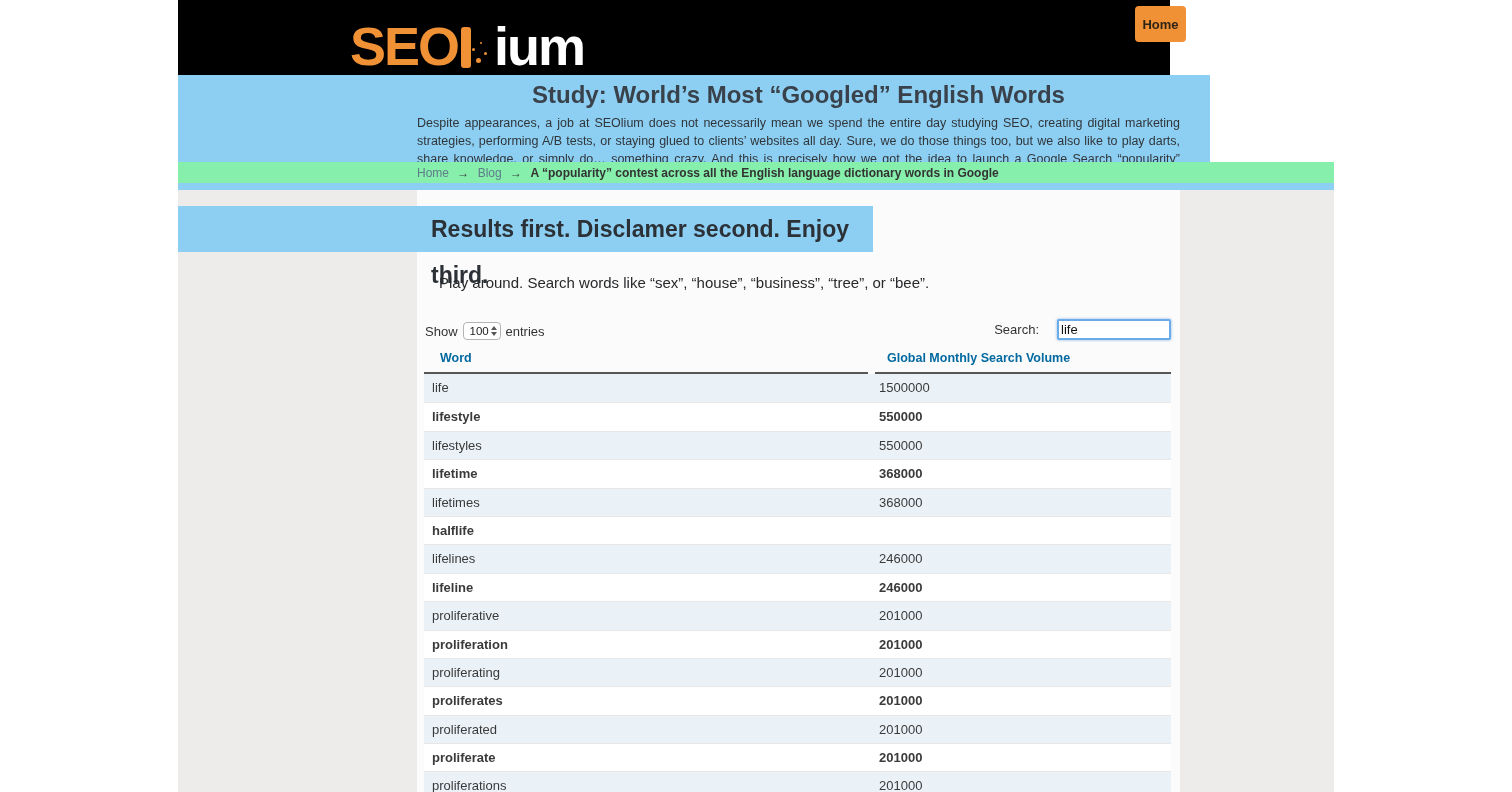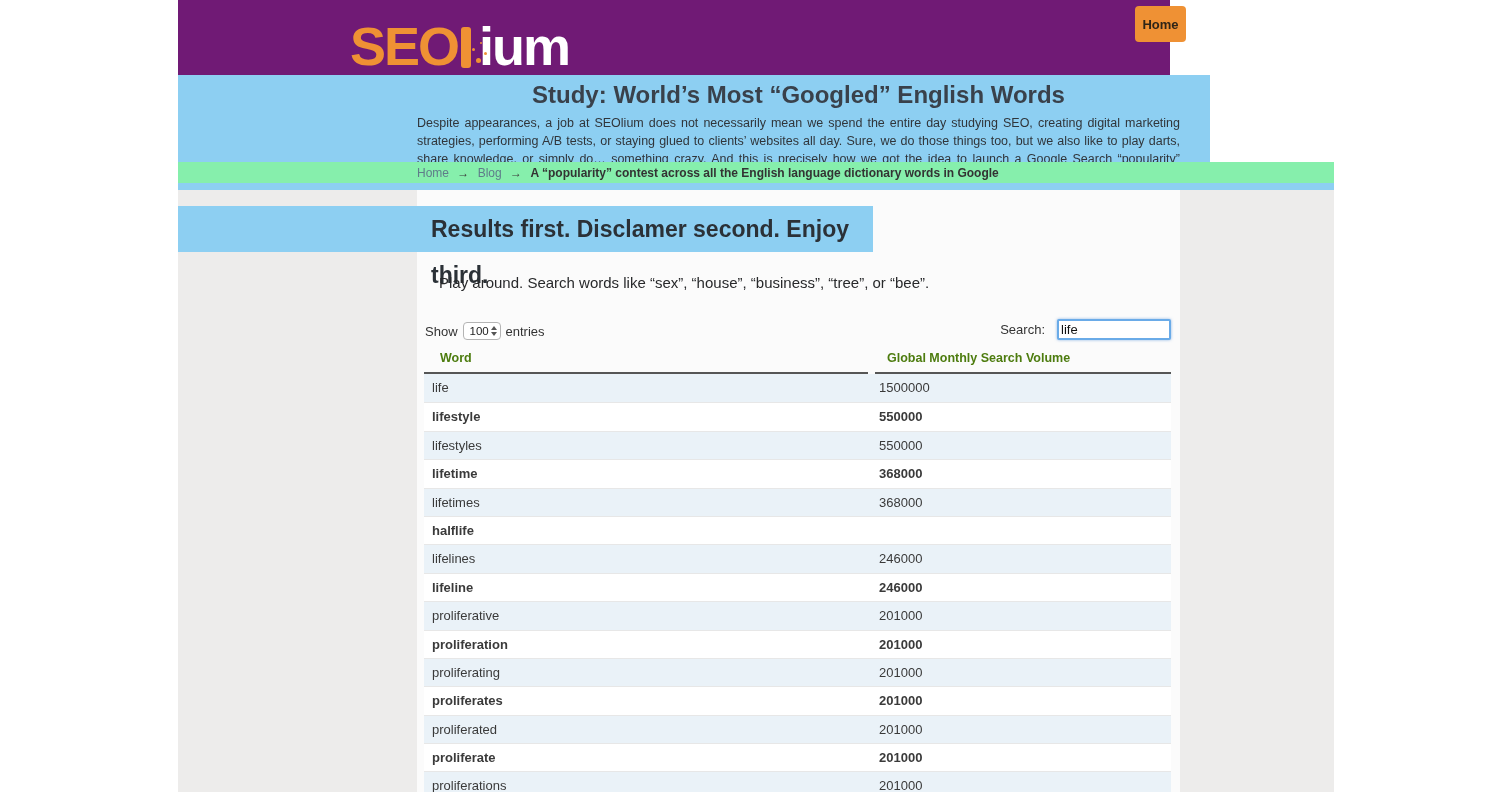--- a/index.html
+++ b/index.html
@@ -1,24 +1,24 @@
 <!DOCTYPE html>
 <html><head>
 <meta charset="utf-8">
 <style>
   * { margin:0; padding:0; box-sizing:border-box; }
   html,body { background:#ffffff; font-family:"Liberation Sans", sans-serif; }
   .page { position:relative; width:1512px; height:792px; overflow:hidden; background:#ffffff; }
 
   
-  .topbar { position:absolute; left:178px; top:0; width:992px; height:75px; background:#701a75; }
+  .topbar { position:absolute; left:178px; top:0; width:992px; height:75px; background:#000000; }
   .logo { position:absolute; left:172px; top:6px; height:62px; display:flex; align-items:flex-end; cursor:pointer; }
   .logo-seo, .logo-ium { font-size:54px; font-weight:bold; line-height:0.82; letter-spacing:-2px; }
   .logo-seo { color:#ef9134; }
-  .logo-ium { color:#ffffff; margin-left:4px; }
+  .logo-ium { color:#ffffff; margin-left:19px; }
   .tube-l { width:10px; height:41px; background:#ef9134; border-radius:3px; margin-left:3px; }
   .tube-wrap { position:relative; margin-left:4px; }
   .tube { width:11px; height:52px; background:#ffffff; border-radius:5px; }
   .bubble { position:absolute; background:#ef9134; border-radius:50%; }
   .b1 { width:5px; height:5px; left:1px; top:-10px; }
   .b2 { width:3px; height:3px; left:9px; top:-16px; }
   .b3 { width:3px; height:3px; left:-3px; top:-20px; }
   .b4 { width:2px; height:2px; left:5px; top:-26px; }
   .nav-home { position:absolute; left:957px; top:6px; width:51px; height:36px; background:#ef9134;
               border:none; border-radius:4px; color:#2f2517; font-weight:bold; font-size:13px; cursor:pointer; }
@@ -49,28 +49,28 @@
   
   .controls { position:absolute; left:417px; top:318px; width:763px; height:26px; font-size:13px; color:#333;padding-left:42px; }
   .show-group { position:absolute; left:8px; top:4px; display:flex; align-items:center; }
   .select-box { display:inline-flex; align-items:center; justify-content:space-between; width:38px; height:18px;
                 margin:0 5px; padding:0 3px 0 6px; background:#ffffff; border:1px solid #b4b4b4; border-radius:4px;
                 font-size:11.5px; color:#222; cursor:pointer; }
   .stepper { display:flex; flex-direction:column; gap:2px; }
   .tri-up { width:0; height:0; border-left:3px solid transparent; border-right:3px solid transparent; border-bottom:4px solid #555; }
   .tri-down { width:0; height:0; border-left:3px solid transparent; border-right:3px solid transparent; border-top:4px solid #555; }
   .search-group { position:absolute; right:9px; top:1px; display:flex; align-items:center; }
-  .search-label { margin-right:12px; }
+  .search-label { margin-right:18px; }
   .search-input { width:114px; height:21px; border:2px solid #6aabe8; border-radius:2px; box-shadow:0 0 3px rgba(90,150,220,.7);
                   font-size:13px; font-family:"Liberation Sans",sans-serif; padding:0 2px; color:#111; outline:none; }
 
   
   .dtable { position:absolute; left:424px; top:346px; width:747px; font-size:13px; color:#3a3a3a; }
   .thead { display:flex; height:28px; }
-  .th { font-weight:bold; color:#4d7c0f; font-size:12.5px; line-height:24px; border-bottom:2px solid #565656; cursor:pointer; }
+  .th { font-weight:bold; color:#0369a1; font-size:12.5px; line-height:24px; border-bottom:2px solid #565656; cursor:pointer; }
   .th-word { width:444px; margin-right:7px; padding-left:16px; }
   .th-vol  { flex:1; padding-left:12px; }
   .tbody .row { display:flex; height:28.4px; border-top:1px solid #e7e7e7; }
   .tbody .row:first-child { border-top:none; }
   .tbody .row.odd { background:#eaf2f8; }
   .tbody .row.even { background:#ffffff;font-weight:bold; }
   .cell { line-height:28px; }
   .cell-word { width:451px; padding-left:8px; }
   .cell-vol { flex:1; padding-left:4px; }
 </style>

